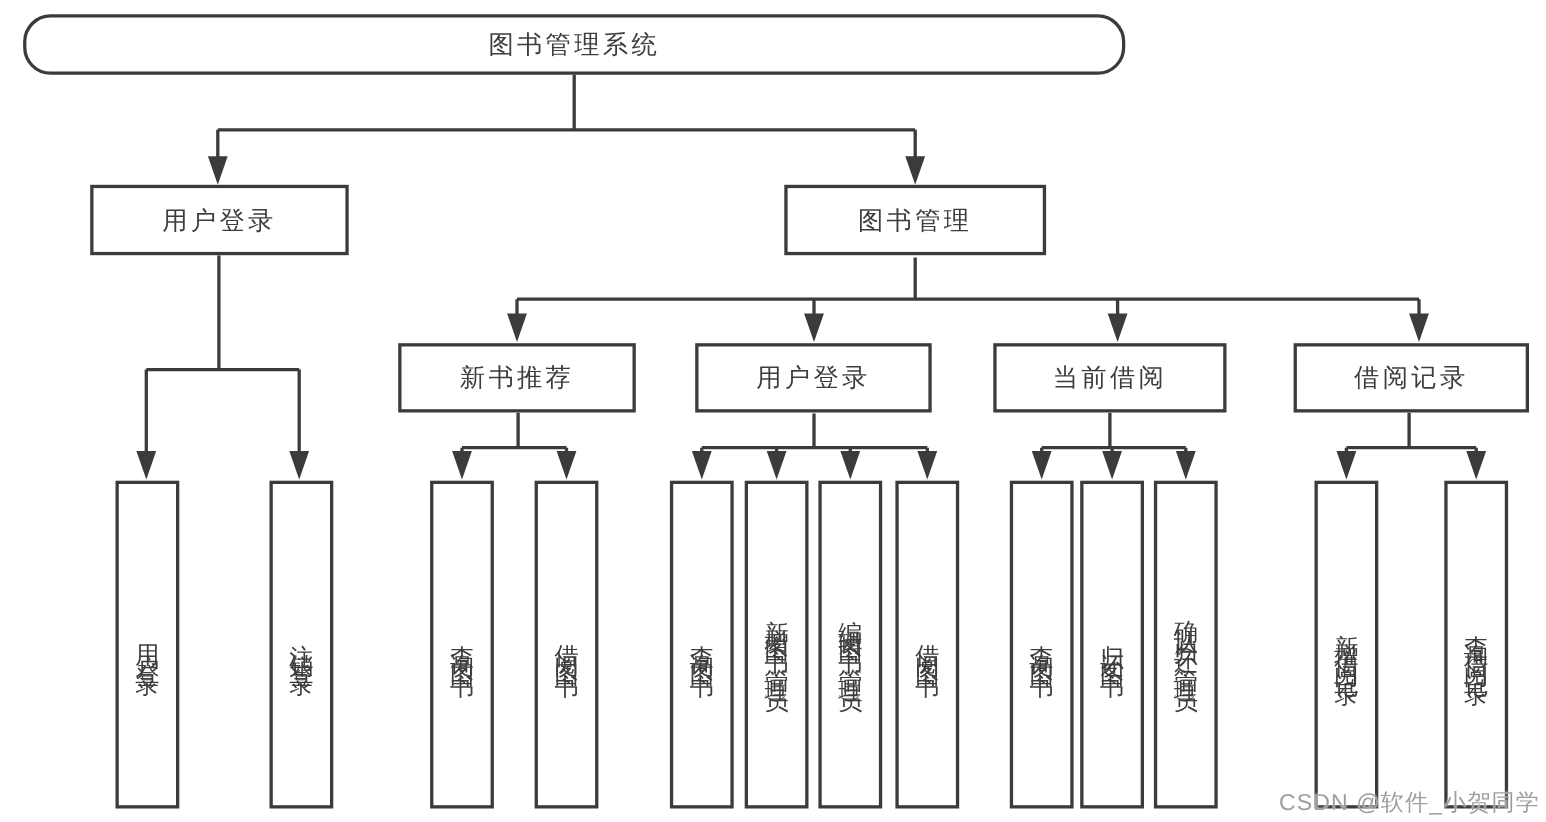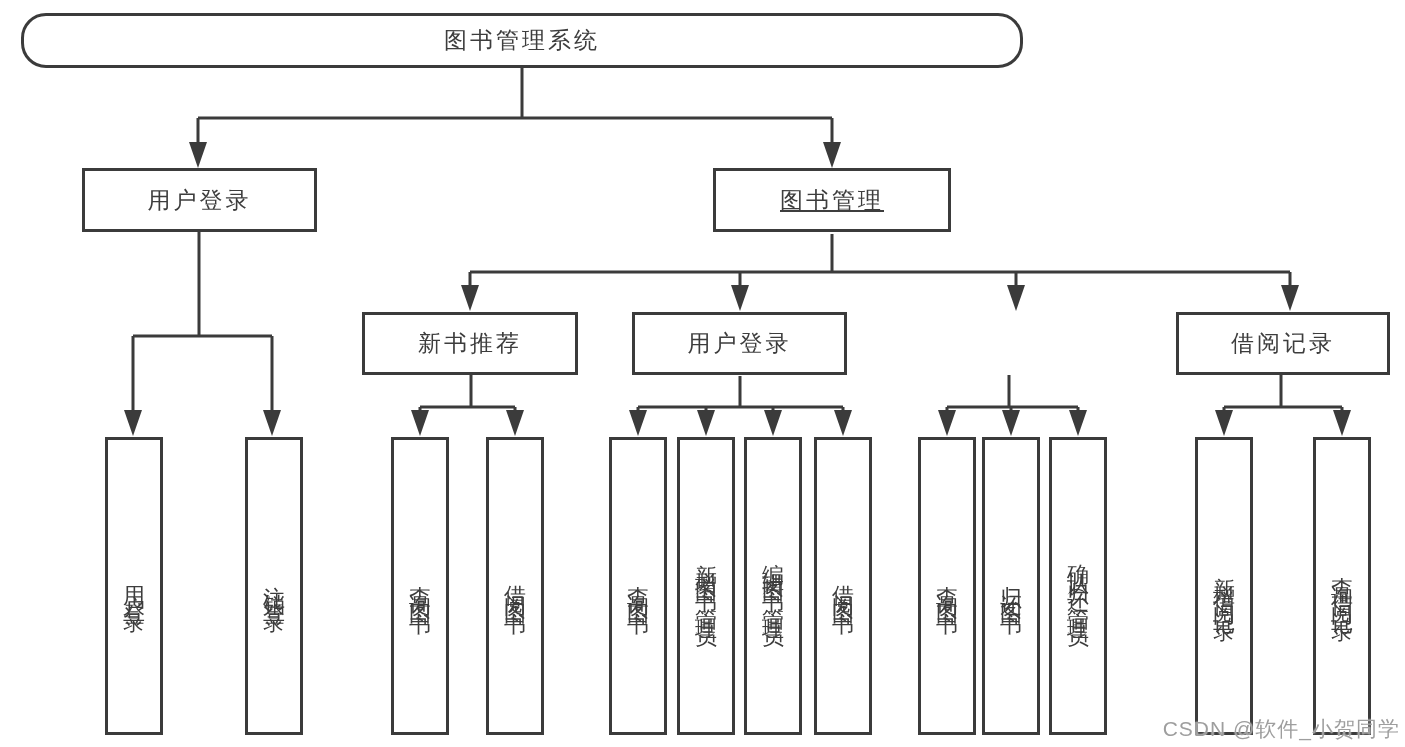--- a/index.html
+++ b/index.html
@@ -101,29 +101,32 @@
     </g>
   </svg>
 
   <div class="node hbox" style="left:21px;top:13px;width:1002px;height:55px;border-radius:25px;">
     <span>图书管理系统</span>
   </div>
 
   <div class="node hbox" style="left:82px;top:168px;width:235px;height:64px;">
     <span>用户登录</span>
   </div>
-  <div class="node hbox" style="left:713px;top:168px;width:238px;height:64px;text-decoration:underline;">
+  <div class="node hbox" style="left:713px;top:168px;width:238px;height:64px;">
     <span>图书管理</span>
   </div>
 
   <div class="node hbox" style="left:362px;top:312px;width:216px;height:63px;">
     <span>新书推荐</span>
   </div>
   <div class="node hbox" style="left:632px;top:312px;width:215px;height:63px;">
     <span>用户登录</span>
+  </div>
+  <div class="node hbox" style="left:903px;top:312px;width:212px;height:63px;">
+    <span>当前借阅</span>
   </div>
   <div class="node hbox" style="left:1176px;top:312px;width:214px;height:63px;">
     <span>借阅记录</span>
   </div>
 
   <div class="node vbox" style="left:105px;top:437px;width:58px;height:298px;">
     <span>用户登录</span>
   </div>
   <div class="node vbox" style="left:245px;top:437px;width:58px;height:298px;">
     <span>注销登录</span>

